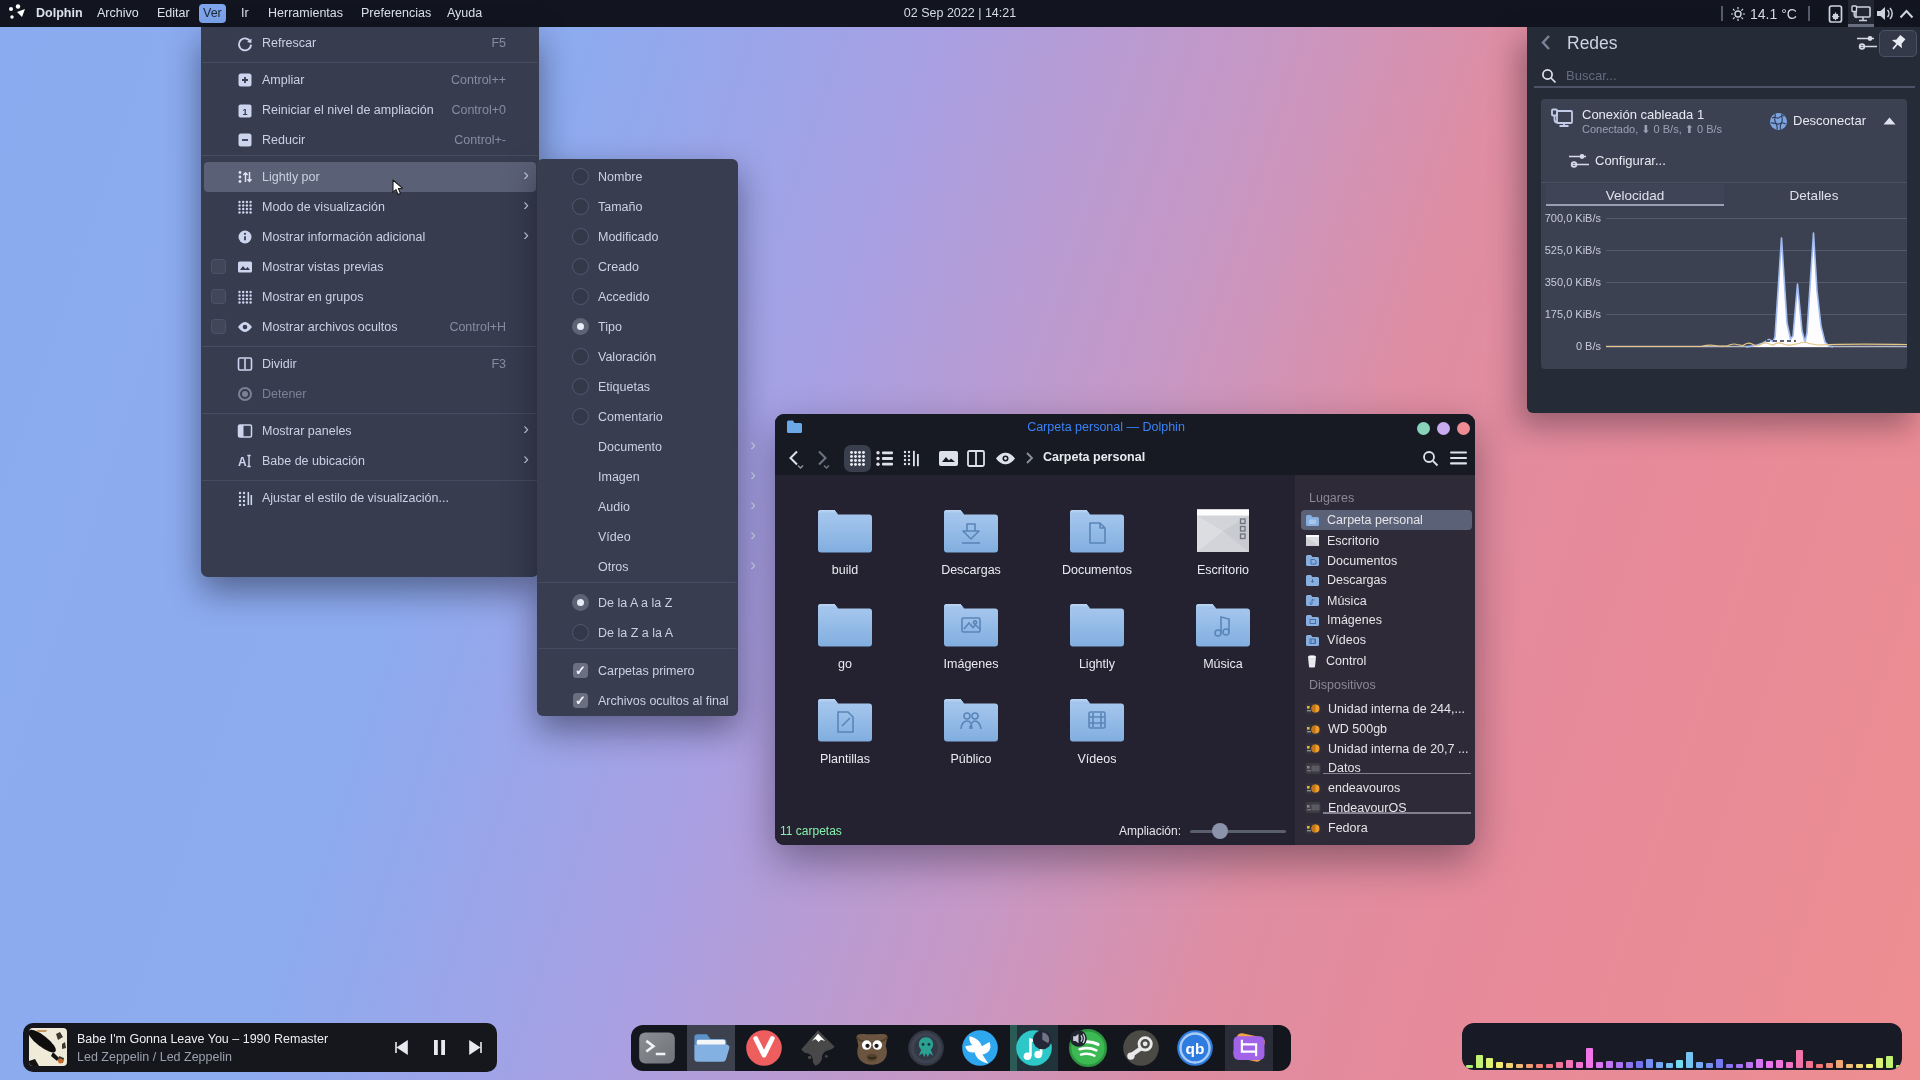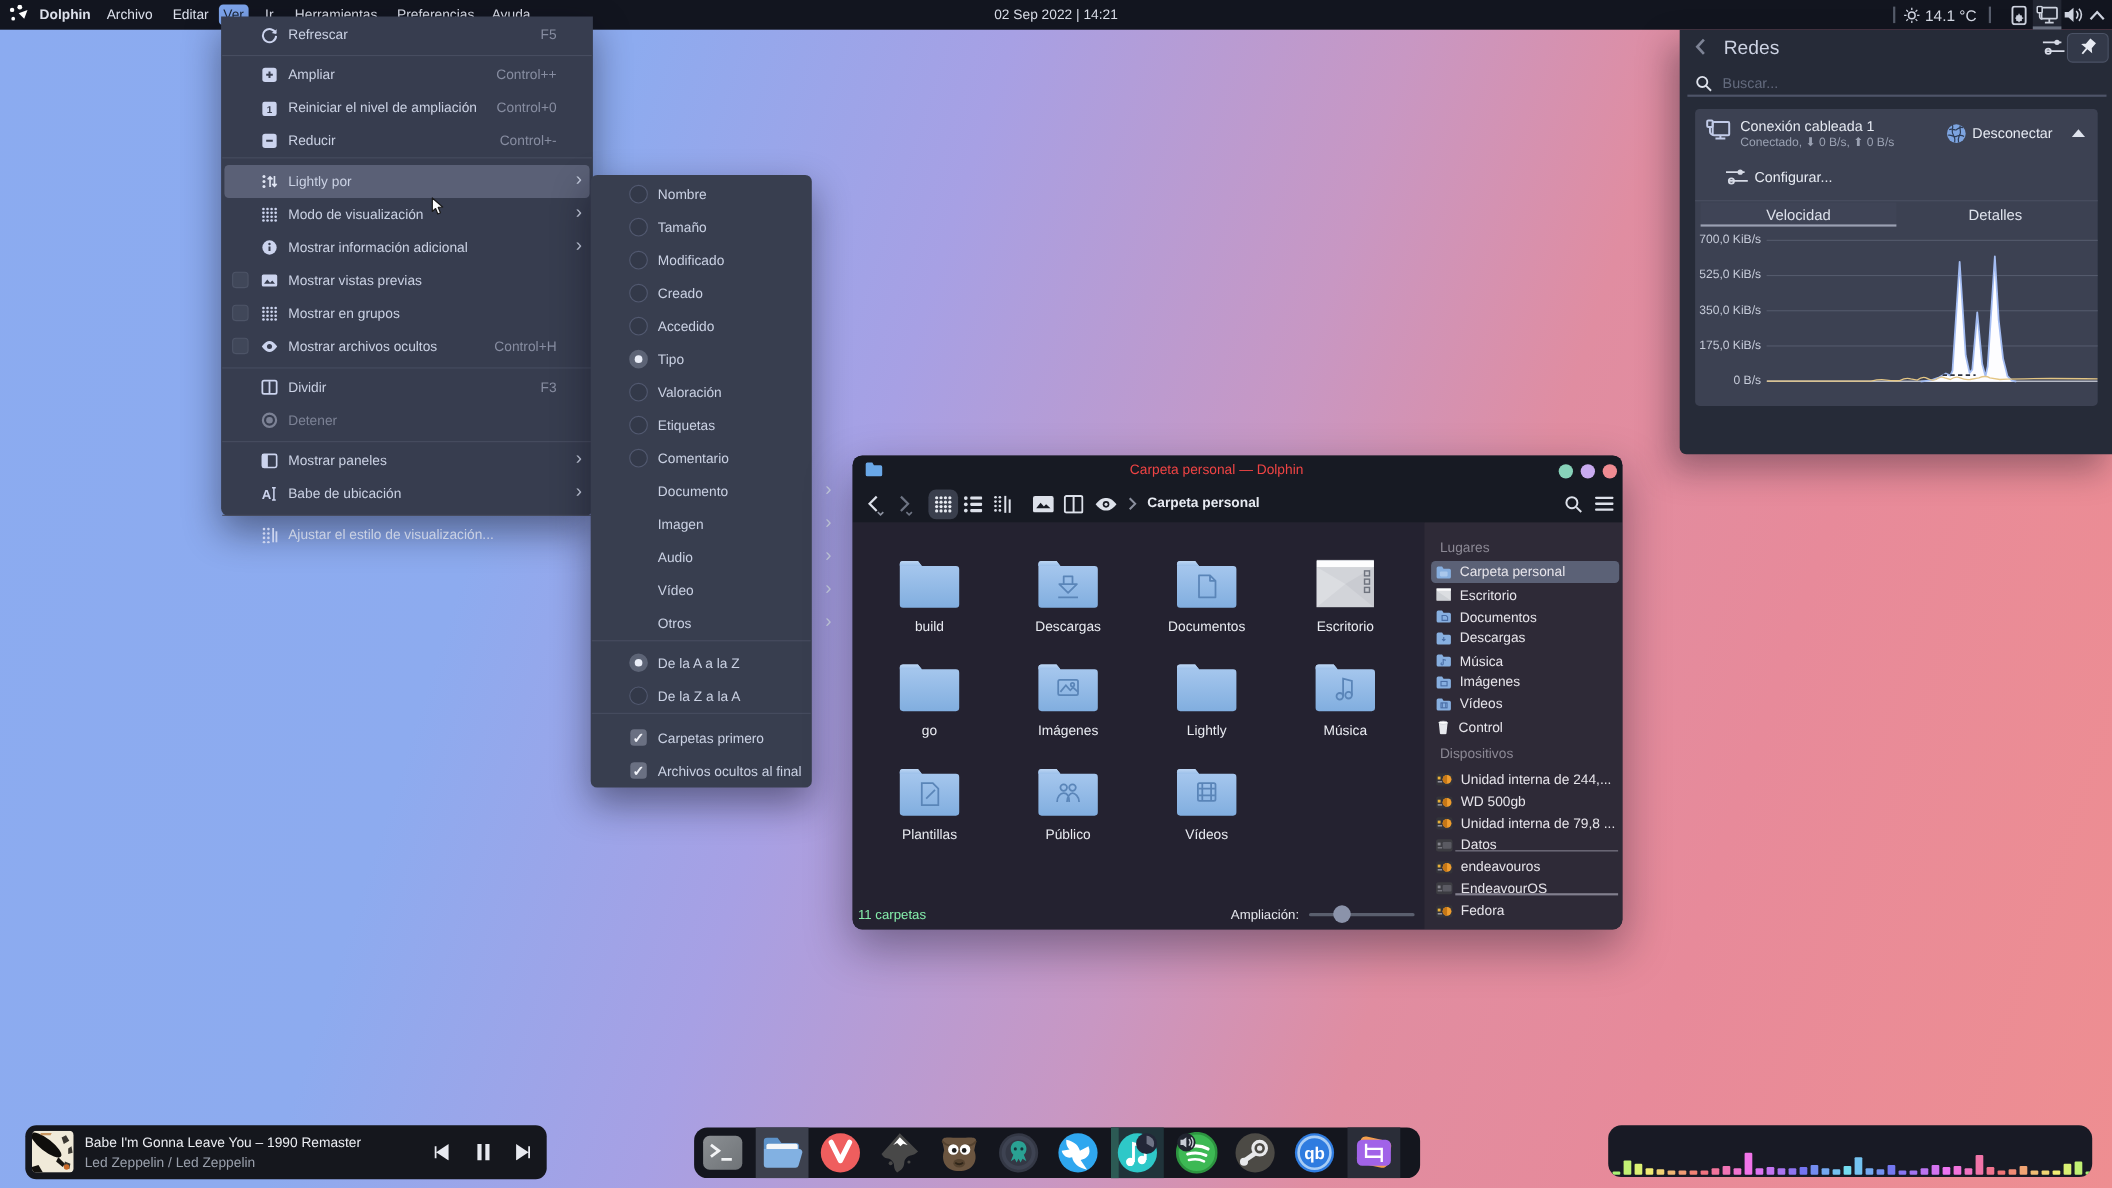--- a/index.html
+++ b/index.html
@@ -12,21 +12,21 @@
 .abs { position:absolute; }
 
 
 #topbar { position:absolute; left:0; top:0; width:1920px; height:27px; background:#12151f; color:#dde1ec; font-size:12.5px; }
 #topbar .appname { font-weight:bold; }
 #topbar .ver { background:#7ea6ee; color:#1b2534; border-radius:4px; padding:2.5px 4px; }
 #date { position:absolute; left:870px; top:0; width:180px; text-align:center; line-height:27px; font-size:12.5px; color:#d7dbe6;}
 #tray { }
 
 
-#menu { position:absolute; left:201px; top:15px; width:338px; height:454px; background:#373d4f; border-radius:0 0 7px 7px; box-shadow:0 14px 34px rgba(10,12,25,.45); }
+#menu { position:absolute; left:201px; top:27px; width:338px; height:550px; background:#373d4f; border-radius:0 0 7px 7px; box-shadow:0 14px 34px rgba(10,12,25,.45); }
 .mi { position:absolute; left:0; width:338px; height:30px; display:flex; align-items:center; color:#cad1e3; font-size:12.5px; }
 .mi .ic { position:absolute; left:36px; width:16px; height:16px; top:7px; }
 .mi .cb { position:absolute; left:10px; top:7px; width:15px; height:15px; background:#404759; border:1px solid #4d5467; border-radius:3.5px; }
 .mi .lbl { position:absolute; left:61px; top:7.5px; }
 .mi .sc { position:absolute; right:33px; top:7.5px; color:#878da1; }
 .mi .arr { position:absolute; right:10px; top:3px; color:#c3cadc; font-size:17px; }
 .mi.hl { background:#5a6076; border-radius:4px; left:3px !important; width:332px; }
 .msep { position:absolute; left:1px; width:336px; height:1px; background:#474d60; }
 
 
@@ -34,21 +34,21 @@
 .si { position:absolute; left:0; width:201px; height:30px; color:#cad1e3; font-size:12.5px;margin-left:28px; }
 .si .lbl { position:absolute; left:33px; top:7.5px; }
 .si .arr { position:absolute; right:10px; top:3px; color:#c3cadc; font-size:17px; }
 .radio { position:absolute; left:7px; top:6px; width:17px; height:17px; border-radius:50%; background:#333949; border:1.5px solid #525970; }
 .radio.on { background:#5d6476; border:2.5px solid #5d6476; }
 .radio.on::after { content:""; position:absolute; left:3px; top:3px; width:7px; height:7px; background:#e9edf7; border-radius:50%; }
 .chk { position:absolute; left:8px; top:7px; width:15px; height:15px; background:#6a7082; border-radius:3.5px; color:#f2f4fa; font-size:13px; font-weight:bold; text-align:center; line-height:15px; }
 
 
 #win { position:absolute; left:775px; top:414px; width:700px; height:431px; border-radius:9px; overflow:hidden; box-shadow:0 16px 42px rgba(15,13,30,.40); background:#242230; }
-#titlebar { position:absolute; left:0; top:0; width:700px; height:27px; background:#171a23; color:#ef4444; font-size:12.5px; }
+#titlebar { position:absolute; left:0; top:0; width:700px; height:27px; background:#171a23; color:#3b82f6; font-size:12.5px; }
 #toolbar { position:absolute; left:0; top:27px; width:700px; height:34px; background:#171a23; }
 #mainview { position:absolute; left:0; top:61px; width:520px; height:370px; background:#242230; }
 #sidebar { position:absolute; left:520px; top:61px; width:180px; height:370px; background:#2e2a37; font-size:12.5px; color:#e6e4ea; }
 .tl { position:absolute; top:7.5px; width:13px; height:13px; border-radius:50%; }
 
 
 .fitem { position:absolute; width:110px; text-align:center; color:#e9ebf1; font-size:12.5px; }
 .fitem svg { display:block; margin:0 auto; }
 .fitem .cap { margin-top:9px; }
 
@@ -686,21 +686,21 @@
       <span class="t">WD 500gb</span>
     </div>
     <div class="srow" style="top:263.8px">
       <svg width="16" height="13" viewBox="0 0 16 13">
           <rect x="0.5" y="1" width="15" height="11" rx="2" fill="#33333a"></rect>
           <rect x="2" y="4" width="2.6" height="2.6" fill="#e8b23a"></rect>
           <rect x="2" y="8" width="4" height="1.4" fill="#909099"></rect>
           <circle cx="10.5" cy="6.5" r="4" fill="#ef9d2e"></circle>
           <path d="M10.5 2.5 a4 4 0 0 0 0 8 Z" fill="#c57717"></path>
         </svg>
-      <span class="t">Unidad interna de 79,8 ...</span>
+      <span class="t">Unidad interna de 20,7 ...</span>
     </div>
     <div class="srow" style="top:283.4px">
       <svg width="16" height="13" viewBox="0 0 16 13">
           <rect x="0.5" y="1" width="15" height="11" rx="2" fill="#3c3c42"></rect>
           <rect x="2" y="4" width="2.6" height="2.6" fill="#86868e"></rect>
           <rect x="2" y="8" width="4" height="1.4" fill="#74747c"></rect>
           <rect x="6.5" y="3.5" width="8" height="6" rx="1" fill="#5a5a62"></rect>
         </svg>
       <span class="t">Datos</span>
     </div>

